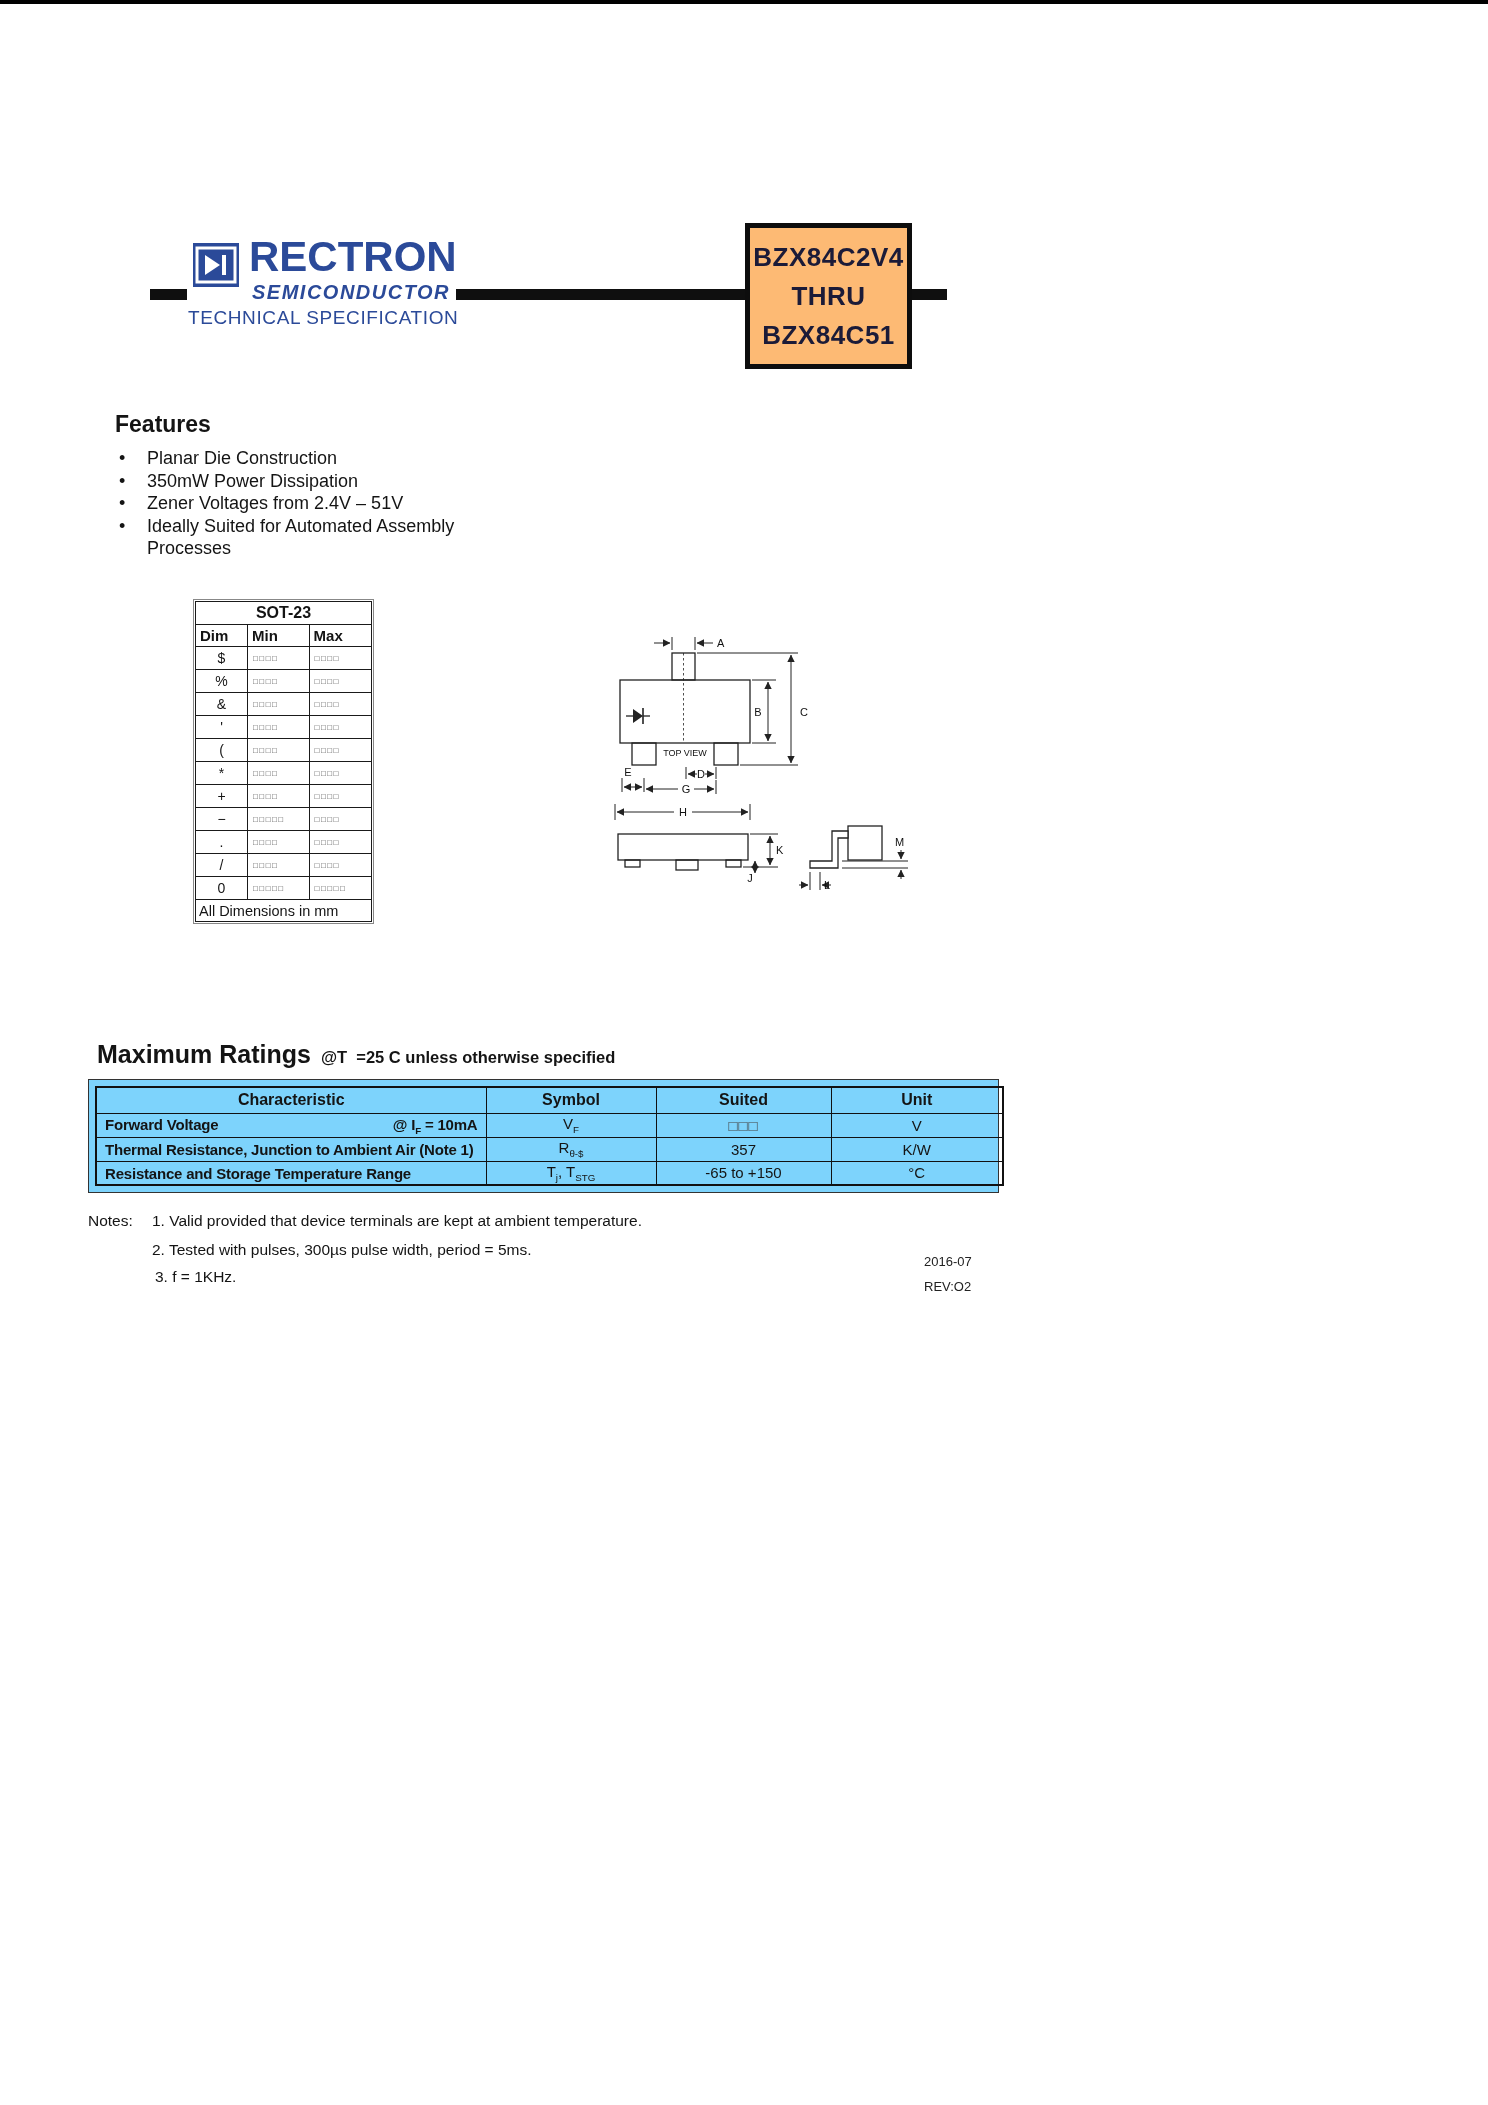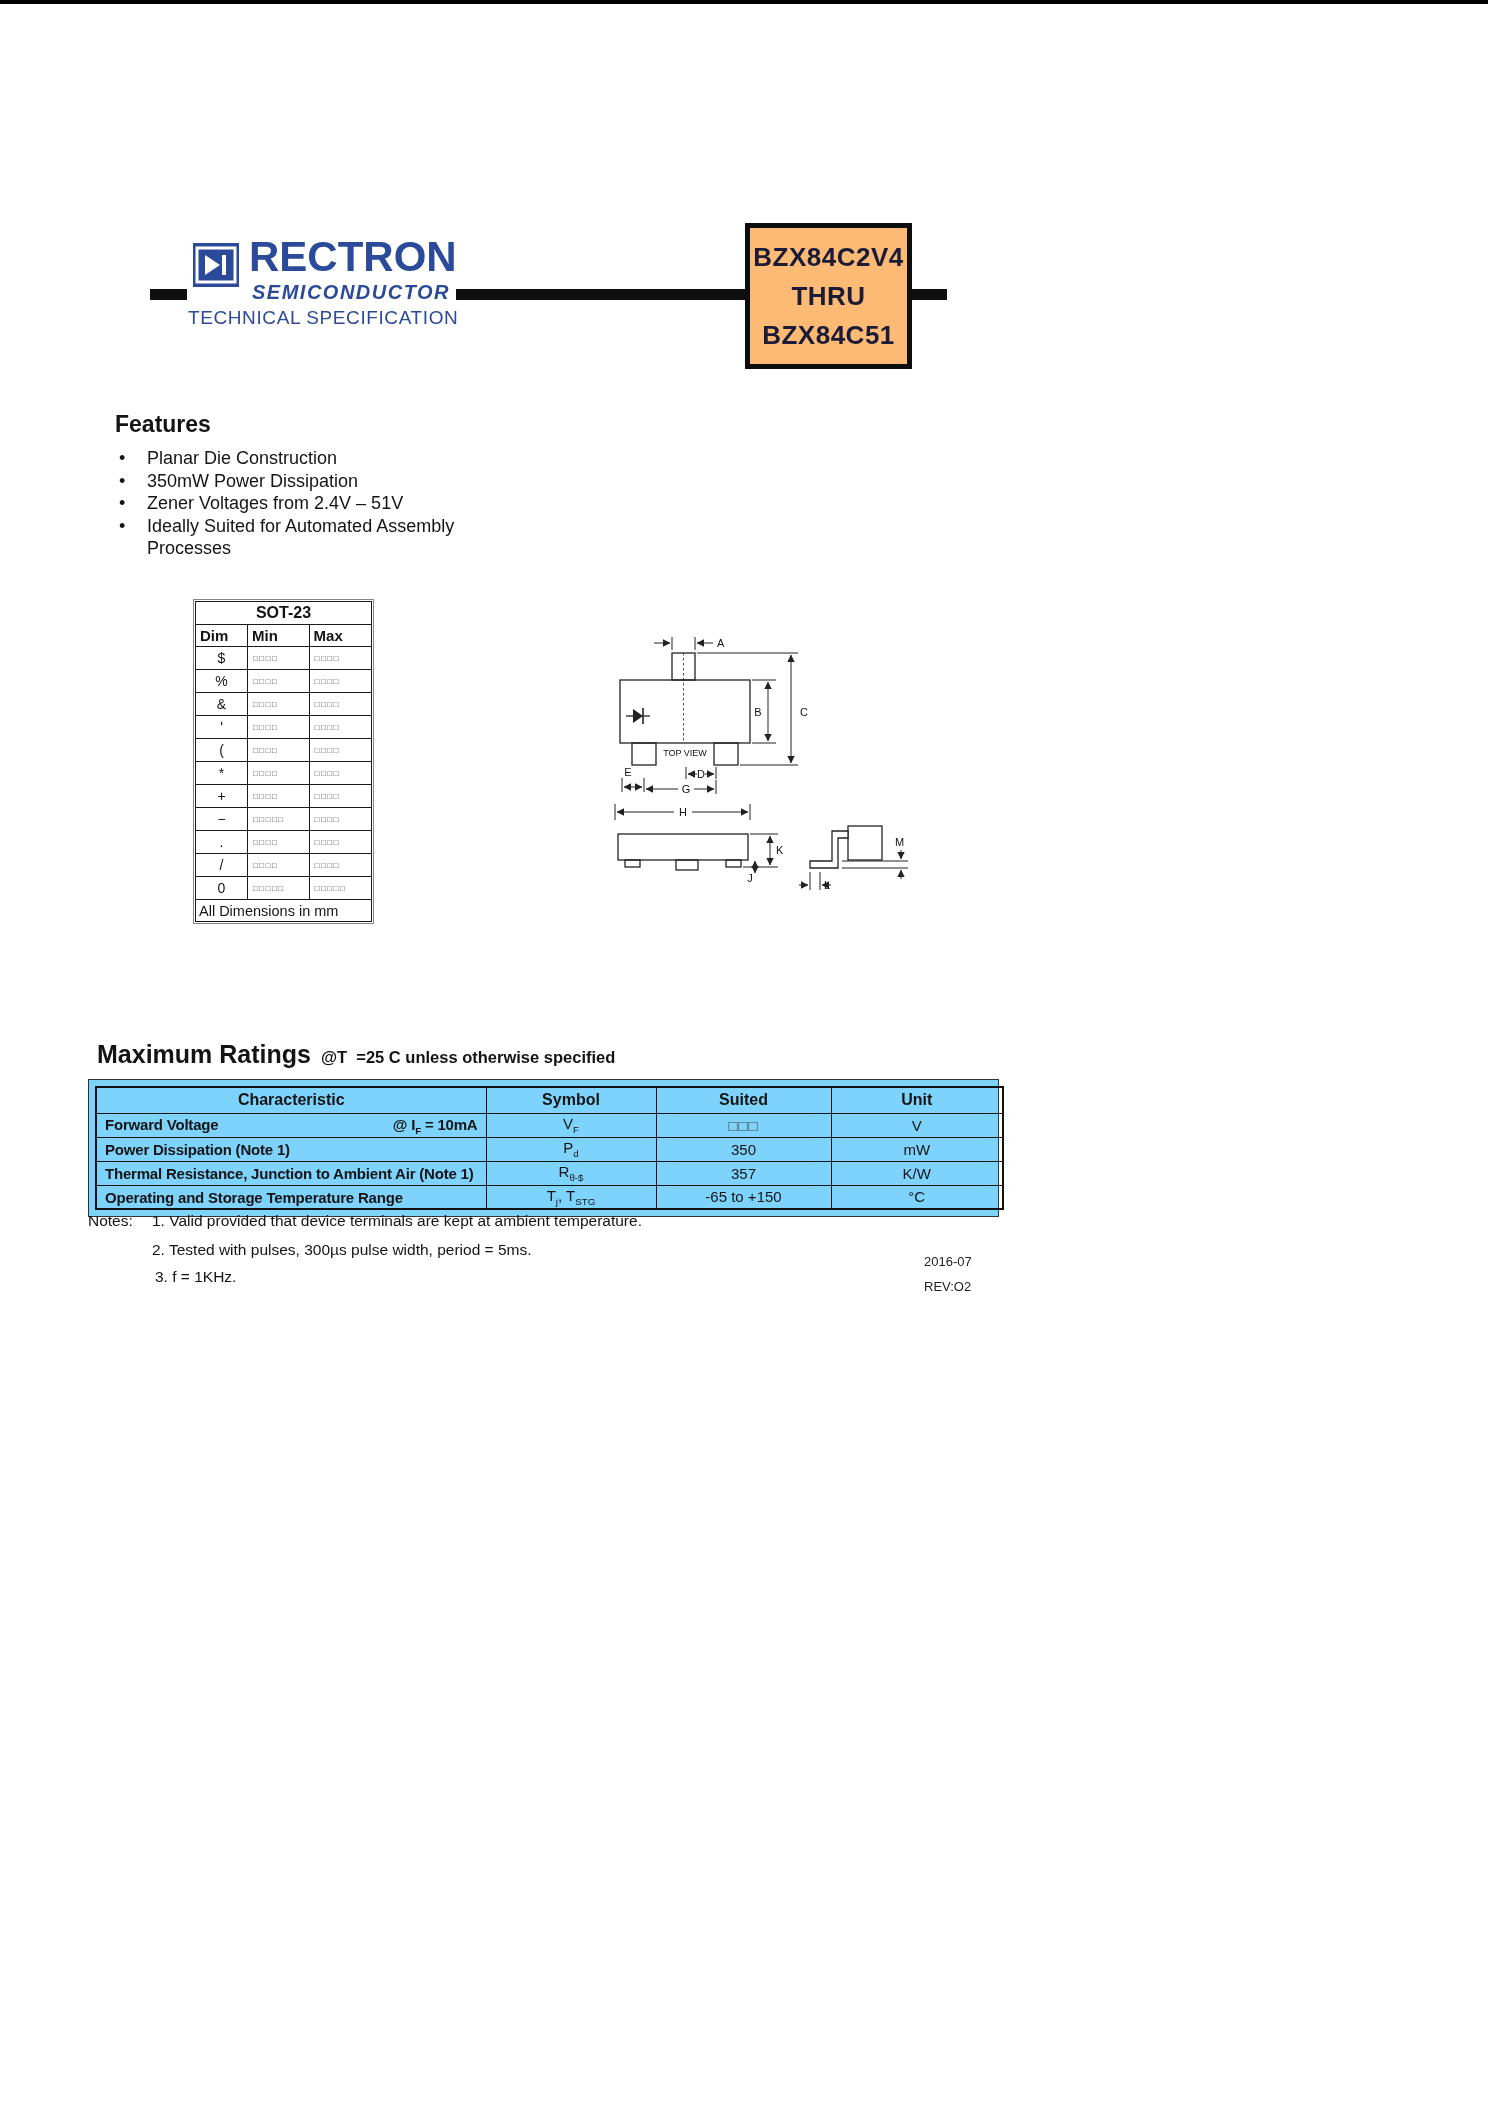--- a/index.html
+++ b/index.html
@@ -309,33 +309,27 @@
         </tr>
       </thead>
       <tbody>
           <tr>
             <td class="rt-char"><span class="rt-right">@ I<sub>F</sub> = 10mA</span><span>Forward Voltage</span></td>
             <td class="rt-c">V<sub>F</sub></td>
             <td class="rt-c boxes">□□□</td>
             <td class="rt-c">V</td>
           </tr>
           <tr>
-            <td class="rt-char"><span>Power Dissipation (Note 1)</span></td>
-            <td class="rt-c">P<sub>d</sub></td>
-            <td class="rt-c">350</td>
-            <td class="rt-c">mW</td>
-          </tr>
-          <tr>
             <td class="rt-char"><span>Thermal Resistance, Junction to Ambient Air (Note 1)</span></td>
             <td class="rt-c">R<sub>θ-$</sub></td>
             <td class="rt-c">357</td>
             <td class="rt-c">K/W</td>
           </tr>
           <tr>
-            <td class="rt-char"><span>Operating and Storage Temperature Range</span></td>
+            <td class="rt-char"><span>Resistance and Storage Temperature Range</span></td>
             <td class="rt-c">T<sub>j</sub>, T<sub>STG</sub></td>
             <td class="rt-c">-65 to +150</td>
             <td class="rt-c">°C</td>
           </tr>
         </tbody>
     </table>
   </div>
 
   <div class="notes-label">Notes:</div>
   <div class="note-1">1. Valid provided that device terminals are kept at ambient temperature.</div>

